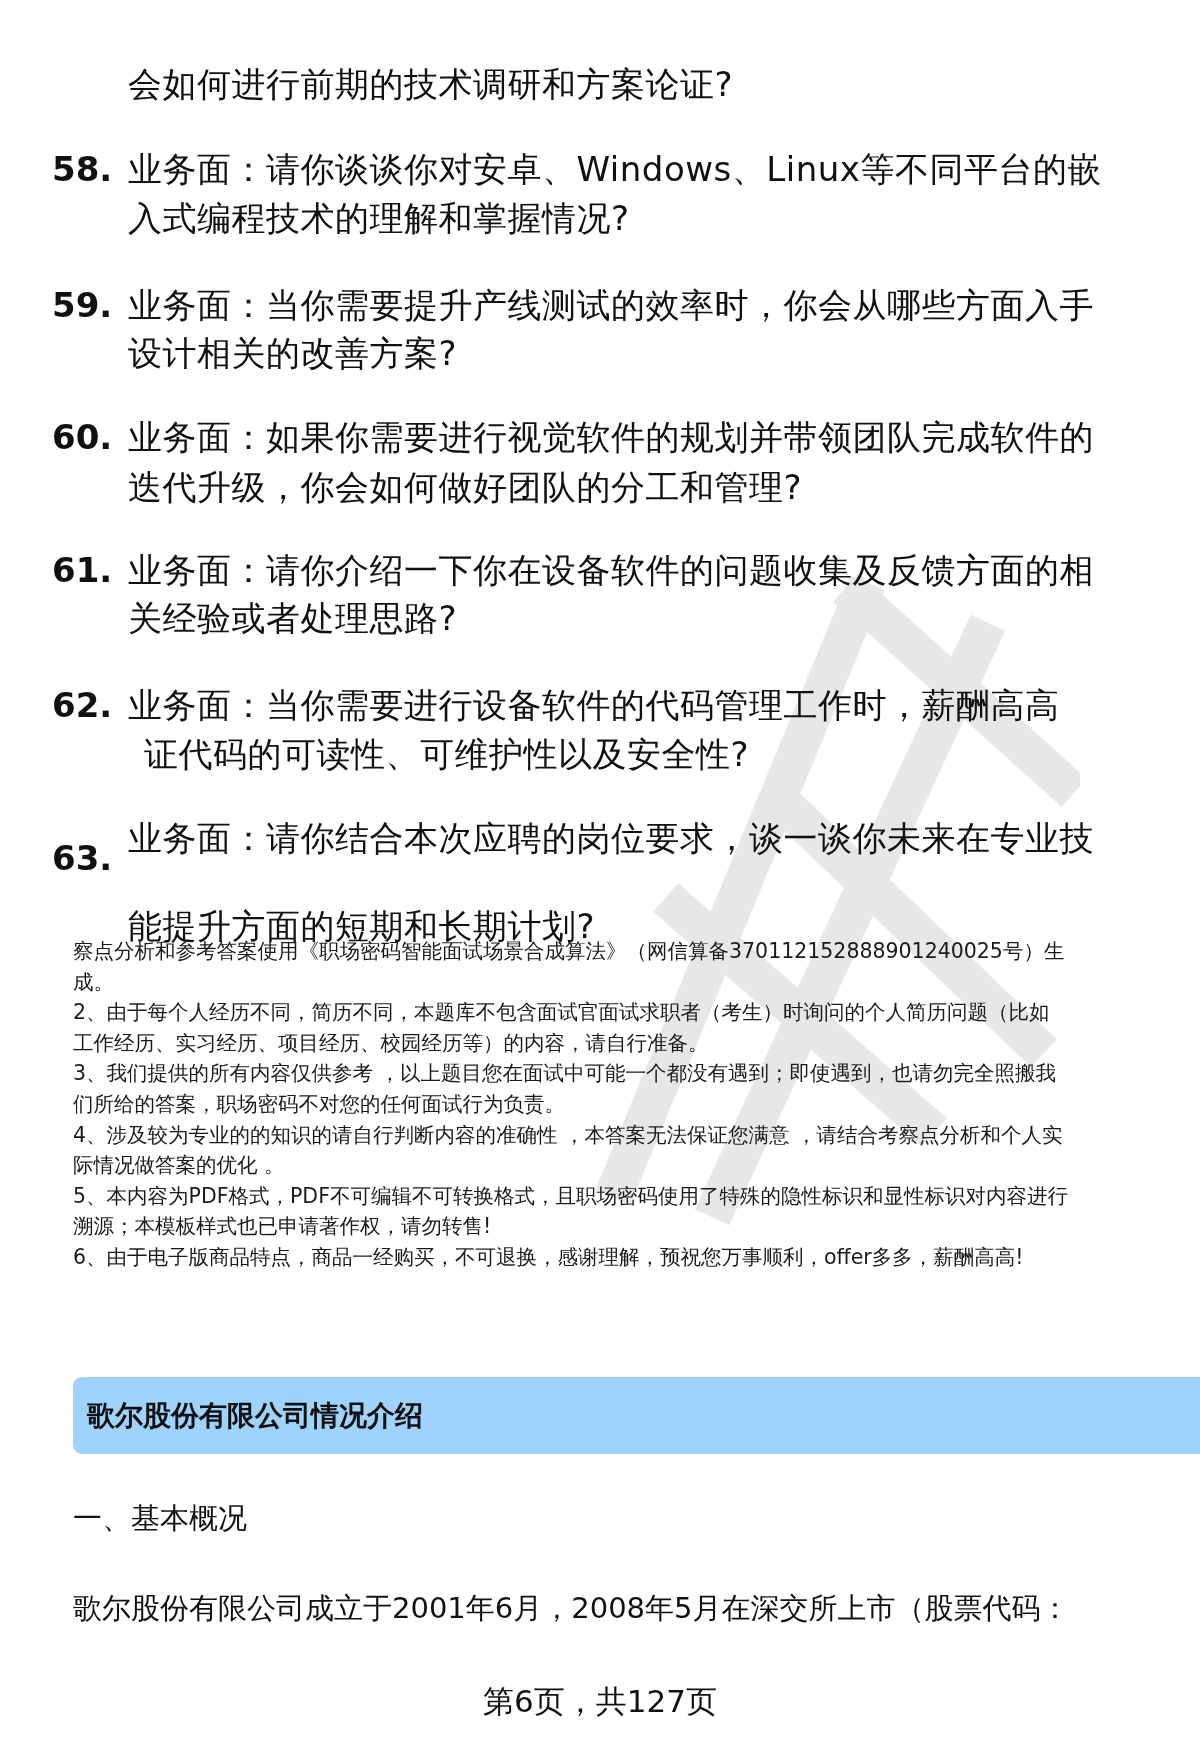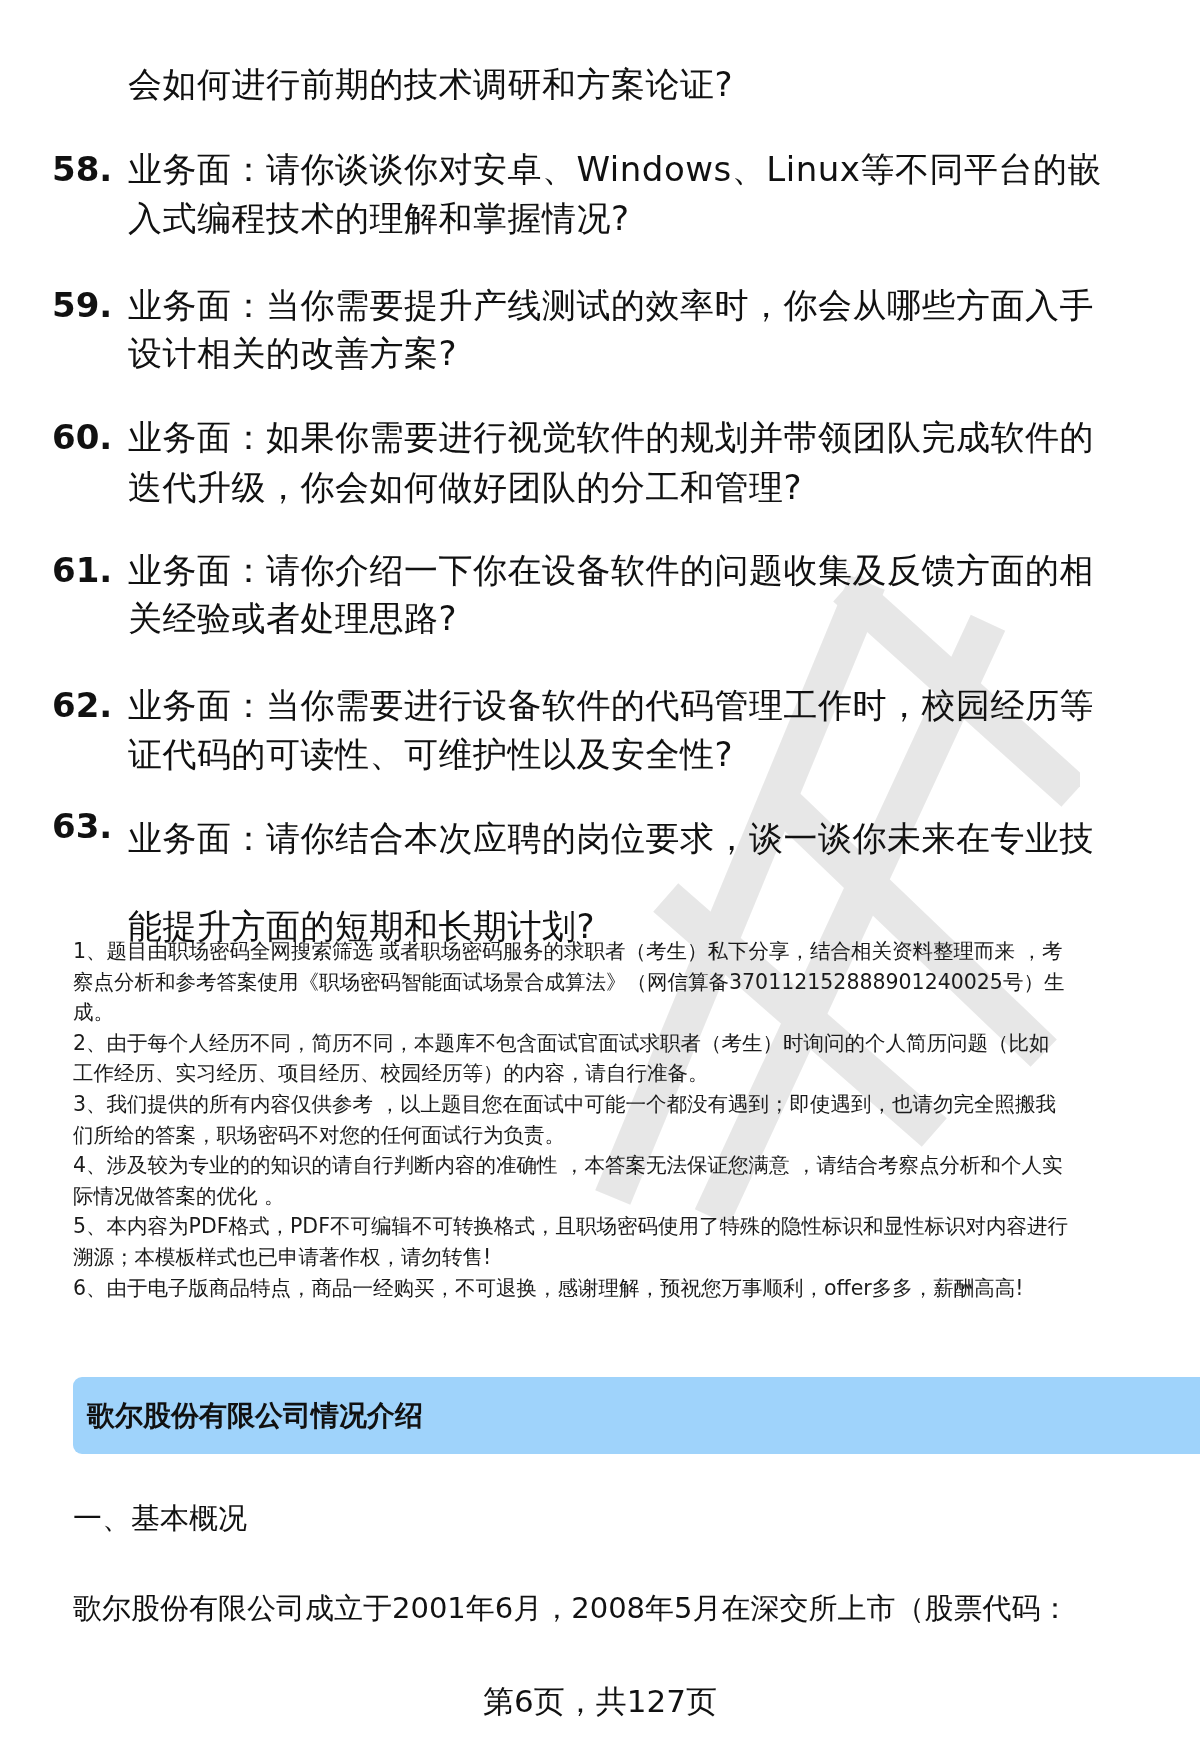--- a/index.html
+++ b/index.html
@@ -55,32 +55,31 @@
   </div>
 
   <div>
     <div class="q-num" style="top:550px;">61.</div>
     <div class="q-line" style="top:550px;">业务面：请你介绍一下你在设备软件的问题收集及反馈方面的相</div>
     <div class="q-line" style="top:598px;">关经验或者处理思路?</div>
   </div>
 
   <div>
     <div class="q-num" style="top:685px;">62.</div>
-    <div class="q-line" style="top:685px;">业务面：当你需要进行设备软件的代码管理工作时，校园经历等</div>
-    <div class="q-line" style="top:734px;">证代码的可读性、可维护性以及安全性?</div>
+    <div class="q-line" style="top:685px;">业务面：当你需要进行设备软件的代码管理工作时，薪酬高高</div>
+    <div class="q-line" style="top:734px;margin-left:16px;">证代码的可读性、可维护性以及安全性?</div>
   </div>
 
   <div>
-    <div class="q-num" style="top:806px;">63.</div>
+    <div class="q-num" style="top:838px;">63.</div>
     <div class="q-line" style="top:818px;">业务面：请你结合本次应聘的岗位要求，谈一谈你未来在专业技</div>
     <div class="q-line" style="top:906px;text-align:right;">能提升方面的短期和长期计划?</div>
   </div>
 
   <div class="notes">
-    <div>1、题目由职场密码全网搜索筛选 或者职场密码服务的求职者（考生）私下分享，结合相关资料整理而来 ，考</div>
     <div>察点分析和参考答案使用《职场密码智能面试场景合成算法》（网信算备370112152888901240025号）生</div>
     <div>成。</div>
     <div>2、由于每个人经历不同，简历不同，本题库不包含面试官面试求职者（考生）时询问的个人简历问题（比如</div>
     <div>工作经历、实习经历、项目经历、校园经历等）的内容，请自行准备。</div>
     <div>3、我们提供的所有内容仅供参考 ，以上题目您在面试中可能一个都没有遇到；即使遇到，也请勿完全照搬我</div>
     <div>们所给的答案，职场密码不对您的任何面试行为负责。</div>
     <div>4、涉及较为专业的的知识的请自行判断内容的准确性 ，本答案无法保证您满意 ，请结合考察点分析和个人实</div>
     <div>际情况做答案的优化 。</div>
     <div>5、本内容为PDF格式，PDF不可编辑不可转换格式，且职场密码使用了特殊的隐性标识和显性标识对内容进行</div>
     <div>溯源；本模板样式也已申请著作权，请勿转售!</div>

